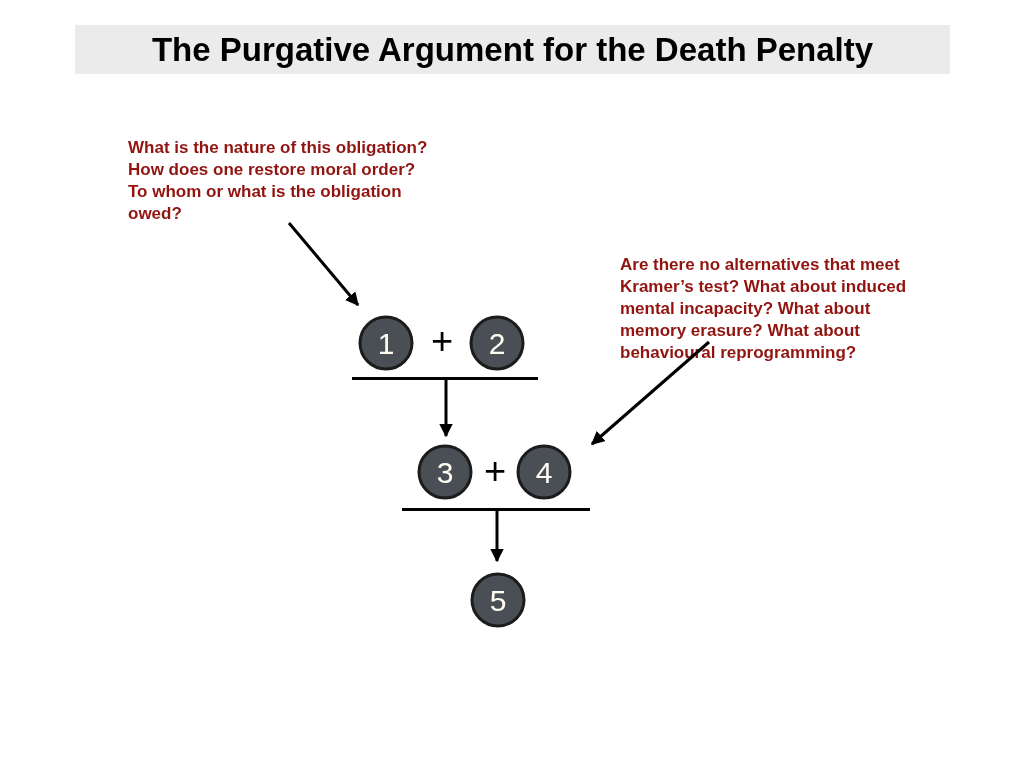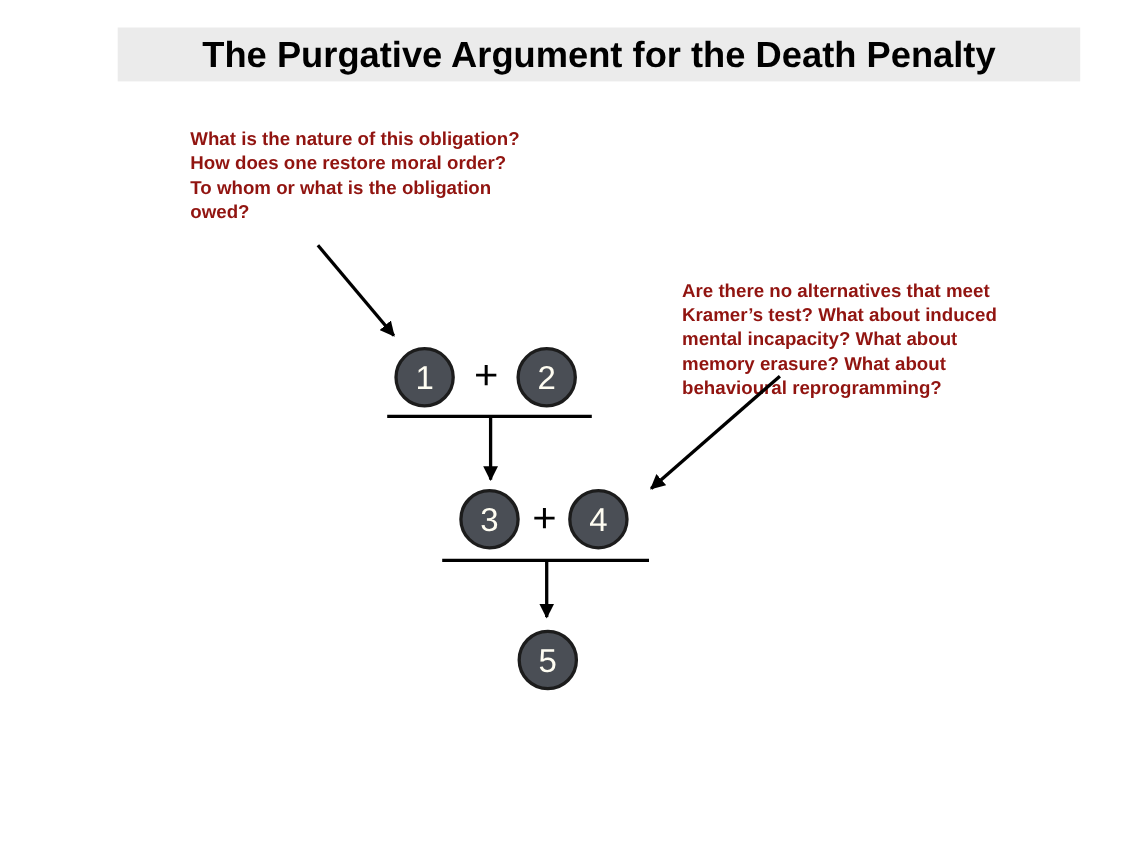--- a/index.html
+++ b/index.html
@@ -18,38 +18,37 @@
   .title-bar {
     position: absolute;
     left: 75px;
     top: 25px;
     width: 875px;
     height: 49px;
     background: #ebebeb;
     display: flex;
     align-items: center;
     justify-content: center;
-    margin-left: 32px;
   }
   .slide-title {
     margin: 0;
     font-size: 33px;
     font-weight: bold;
     color: #000000;
     white-space: nowrap;
   }
   .annotation {
     position: absolute;
     color: #911410;
     font-size: 17px;
     font-weight: bold;
     line-height: 22px;
     white-space: pre-line;
   }
-  .annotation-left  { left: 128px; top: 116px; margin-left: 45px; }
+  .annotation-left  { left: 128px; top: 137px; }
   .annotation-right { left: 620px; top: 214px; margin-top: 40px; }
   .diagram-svg {
     position: absolute;
     left: 0;
     top: 0;
   }
   .premise-circle {
     fill: #4a4e55;
     stroke: #1c1c1c;
     stroke-width: 3px;

